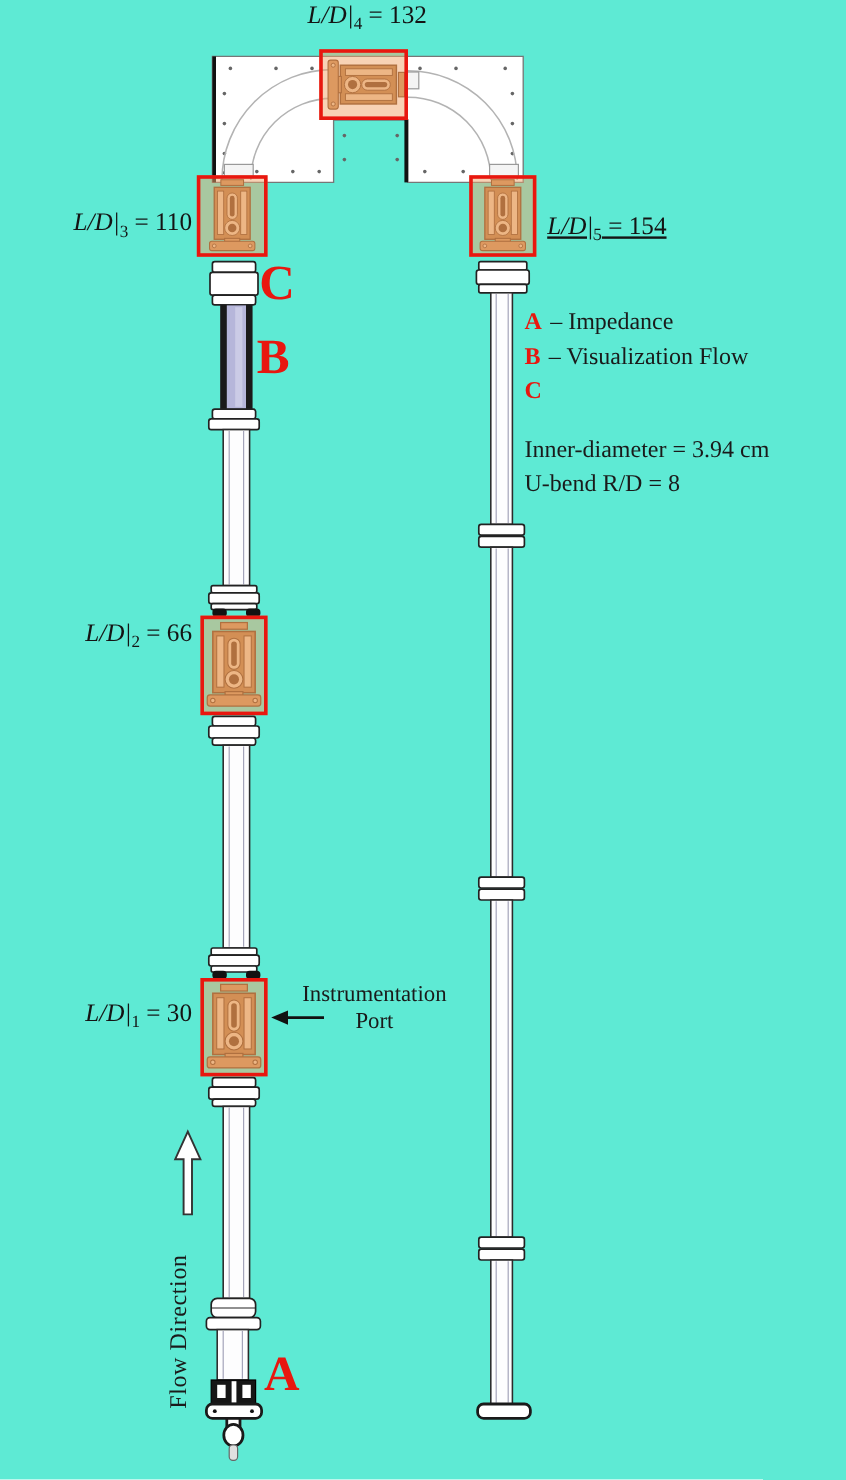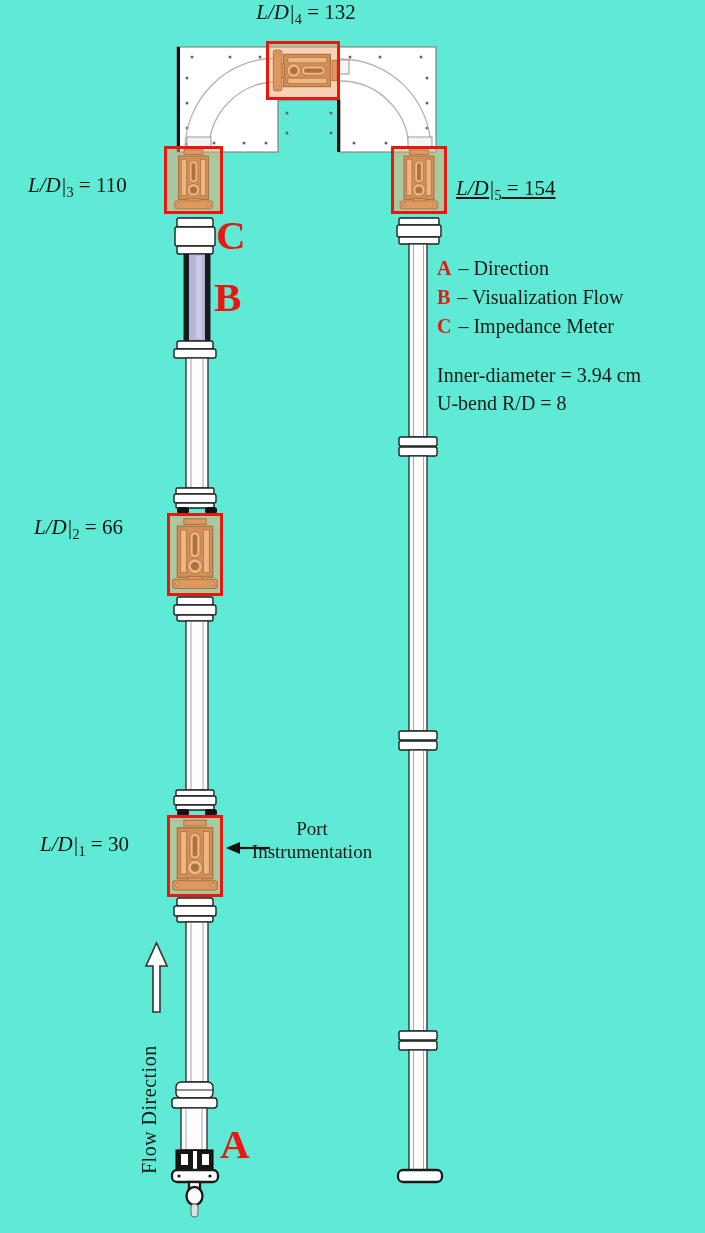--- a/index.html
+++ b/index.html
@@ -21,21 +21,21 @@
   .hl{
     position:absolute;box-sizing:border-box;
     background:var(--highlight_fill);
     border:3px solid var(--highlight_border);
   }
   .mathlabel{
     position:absolute;font-size:21px;white-space:nowrap;color:#141414;
   }
   .mathlabel i{font-style:italic;}
   .mathlabel sub{font-size:0.68em;}
-  .align-r{text-align:left;}
+  .align-r{text-align:right;}
   .align-c{text-align:center;}
   .legend{position:absolute;left:437px;top:254px;font-size:20px;line-height:29px;}
   .legend-row{display:flex;gap:7px;align-items:baseline;}
   .legend-key{color:var(--marker_red);font-weight:bold;}
   .specs{position:absolute;left:437px;top:361px;font-size:20px;line-height:28px;}
   .marker{
     position:absolute;color:var(--marker_red);font-weight:bold;
     font-size:41px;line-height:1;font-family:"Liberation Serif",serif;
   }
   .instr-label{
@@ -276,40 +276,39 @@
   <div class="mathlabel align-r" style="left:34px;top:515px;width:126px;">
     <i>L/D|</i><sub>2</sub><span> = 66</span>
   </div>
   <div class="mathlabel align-r" style="left:40px;top:832px;width:120px;">
     <i>L/D|</i><sub>1</sub><span> = 30</span>
   </div>
 
   <div class="legend">
     <div class="legend-row">
       <span class="legend-key">A</span>
-      <span>– Direction</span>
+      <span>– Impedance</span>
     </div>
     <div class="legend-row">
       <span class="legend-key">B</span>
       <span>– Visualization Flow</span>
     </div>
     <div class="legend-row">
       <span class="legend-key">C</span>
-      <span>– Impedance Meter</span>
     </div>
   </div>
 
   <div class="specs">
     <div>Inner-diameter = 3.94 cm</div>
     <div>U-bend R/D = 8</div>
   </div>
 
   <div class="instr-label">
+    <div>Instrumentation</div>
     <div>Port</div>
-    <div>Instrumentation</div>
   </div>
 
   <div class="flow-label">Flow Direction</div>
 
   <div class="marker" style="left:216px;top:215px;">C</div>
   <div class="marker" style="left:214px;top:277px;">B</div>
   <div class="marker" style="left:220px;top:1124px;">A</div>
 
 </div>
 

